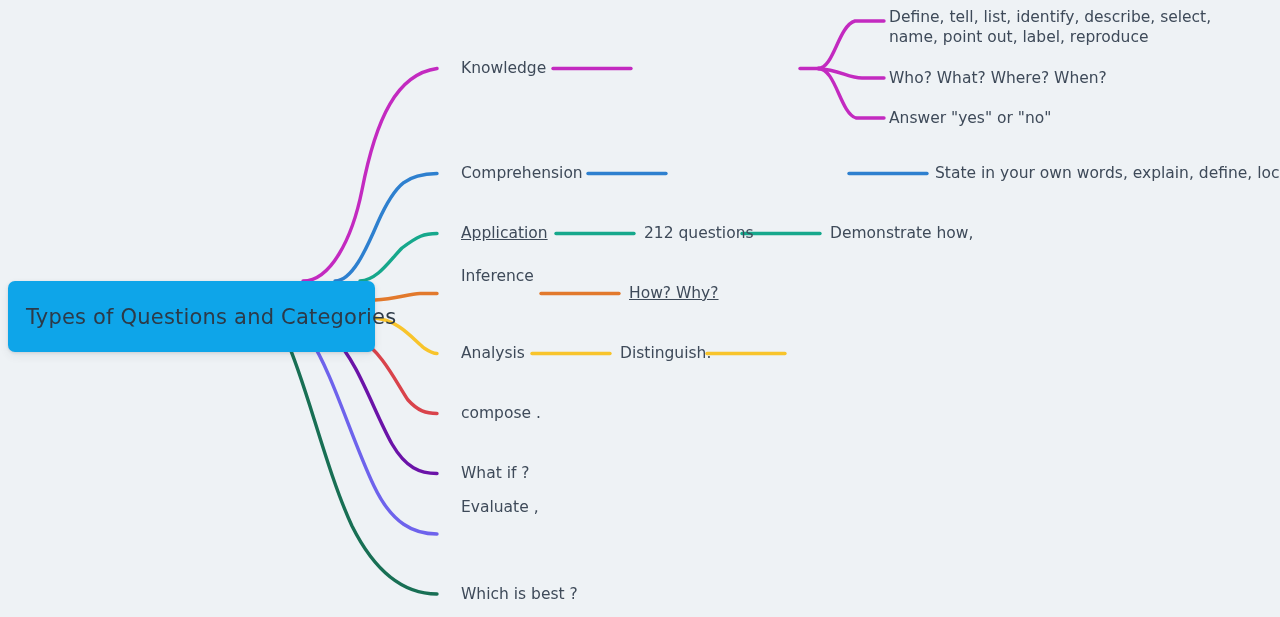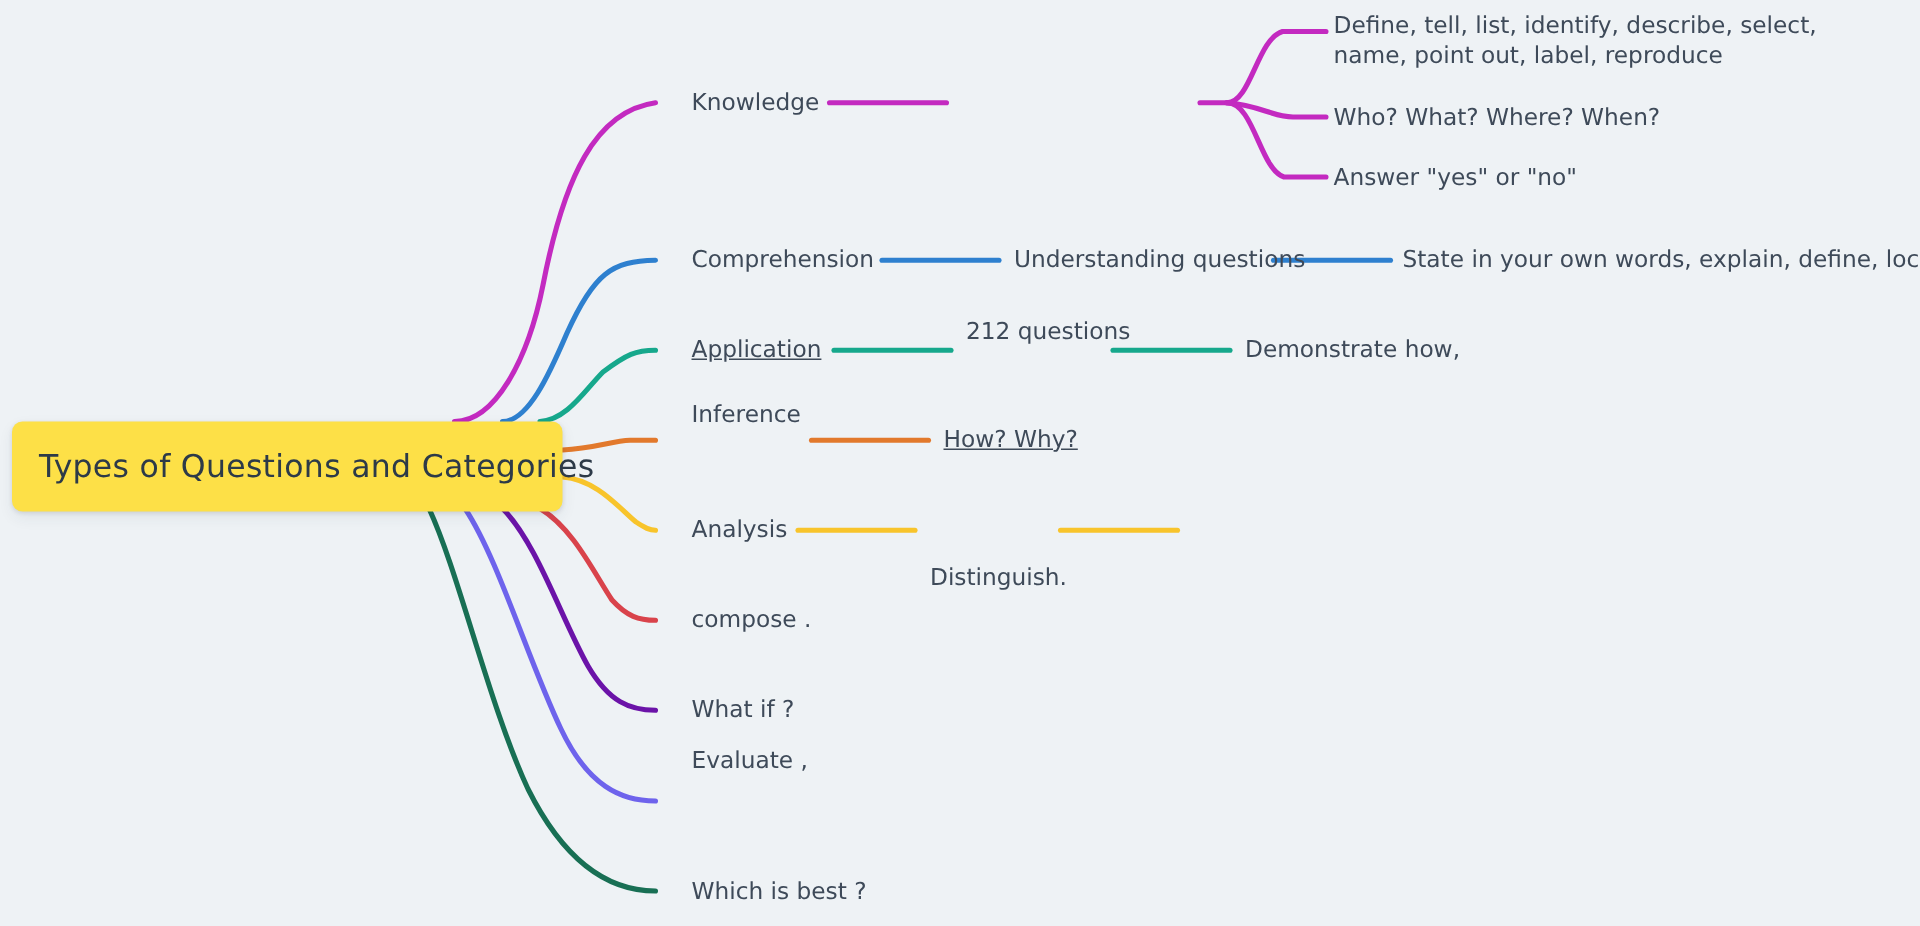--- a/index.html
+++ b/index.html
@@ -21,22 +21,22 @@
     top: 0;
     width: 1280px;
     height: 617px;
     pointer-events: none;
   }
   .root-box {
     position: absolute;
     left: 8px;
     top: 281px;
     width: 367px;
-    height: 60px;
-    background: #fde047;
+    height: 71px;
+    background: #0ea5e9;
     border-radius: 7px;
     box-shadow: 0 1px 3px rgba(40,50,65,0.13), 0 4px 10px rgba(40,50,65,0.07);
     display: flex;
     align-items: center;
     box-sizing: border-box;
     padding: 0 18px;
     z-index: 5;
   }
   .root-label {
     font-size: 21px;
@@ -103,24 +103,23 @@
   <div class="node" style="left:461px; top:58px;">Knowledge</div>
   <div class="node" style="left:461px; top:163px;">Comprehension</div>
   <div class="node" style="left:461px; top:223px;text-decoration:underline;">Application</div>
   <div class="node" style="left:461px; top:266px;">Inference</div>
   <div class="node" style="left:461px; top:343px;">Analysis</div>
   <div class="node" style="left:461px; top:403px;">compose .</div>
   <div class="node" style="left:461px; top:463px;">What if ?</div>
   <div class="node" style="left:461px; top:497px;">Evaluate ,</div>
   <div class="node" style="left:461px; top:584px;">Which is best ?</div>
 
-  <div class="node" style="left:676px; top:163px;">Understanding questions</div>
-  <div class="node" style="left:644px; top:211px;">212 questions</div>
+  <div class="node" style="left:644px; top:223px;">212 questions</div>
   <div class="node" style="left:629px; top:283px;text-decoration:underline;">How? Why?</div>
-  <div class="node" style="left:620px; top:343px;margin-top:32px;">Distinguish.</div>
+  <div class="node" style="left:620px; top:343px;">Distinguish.</div>
 
   <div class="node wrap" style="left:889px; top:7px;">Define, tell, list, identify, describe, select, name, point out, label, reproduce</div>
   <div class="node" style="left:889px; top:68px;">Who? What? Where? When?</div>
   <div class="node" style="left:889px; top:108px;">Answer "yes" or "no"</div>
   <div class="node" style="left:935px; top:163px;">State in your own words, explain, define, locate,</div>
   <div class="node" style="left:830px; top:223px;">Demonstrate how,</div>
 
 </div>
 
 </body></html>

